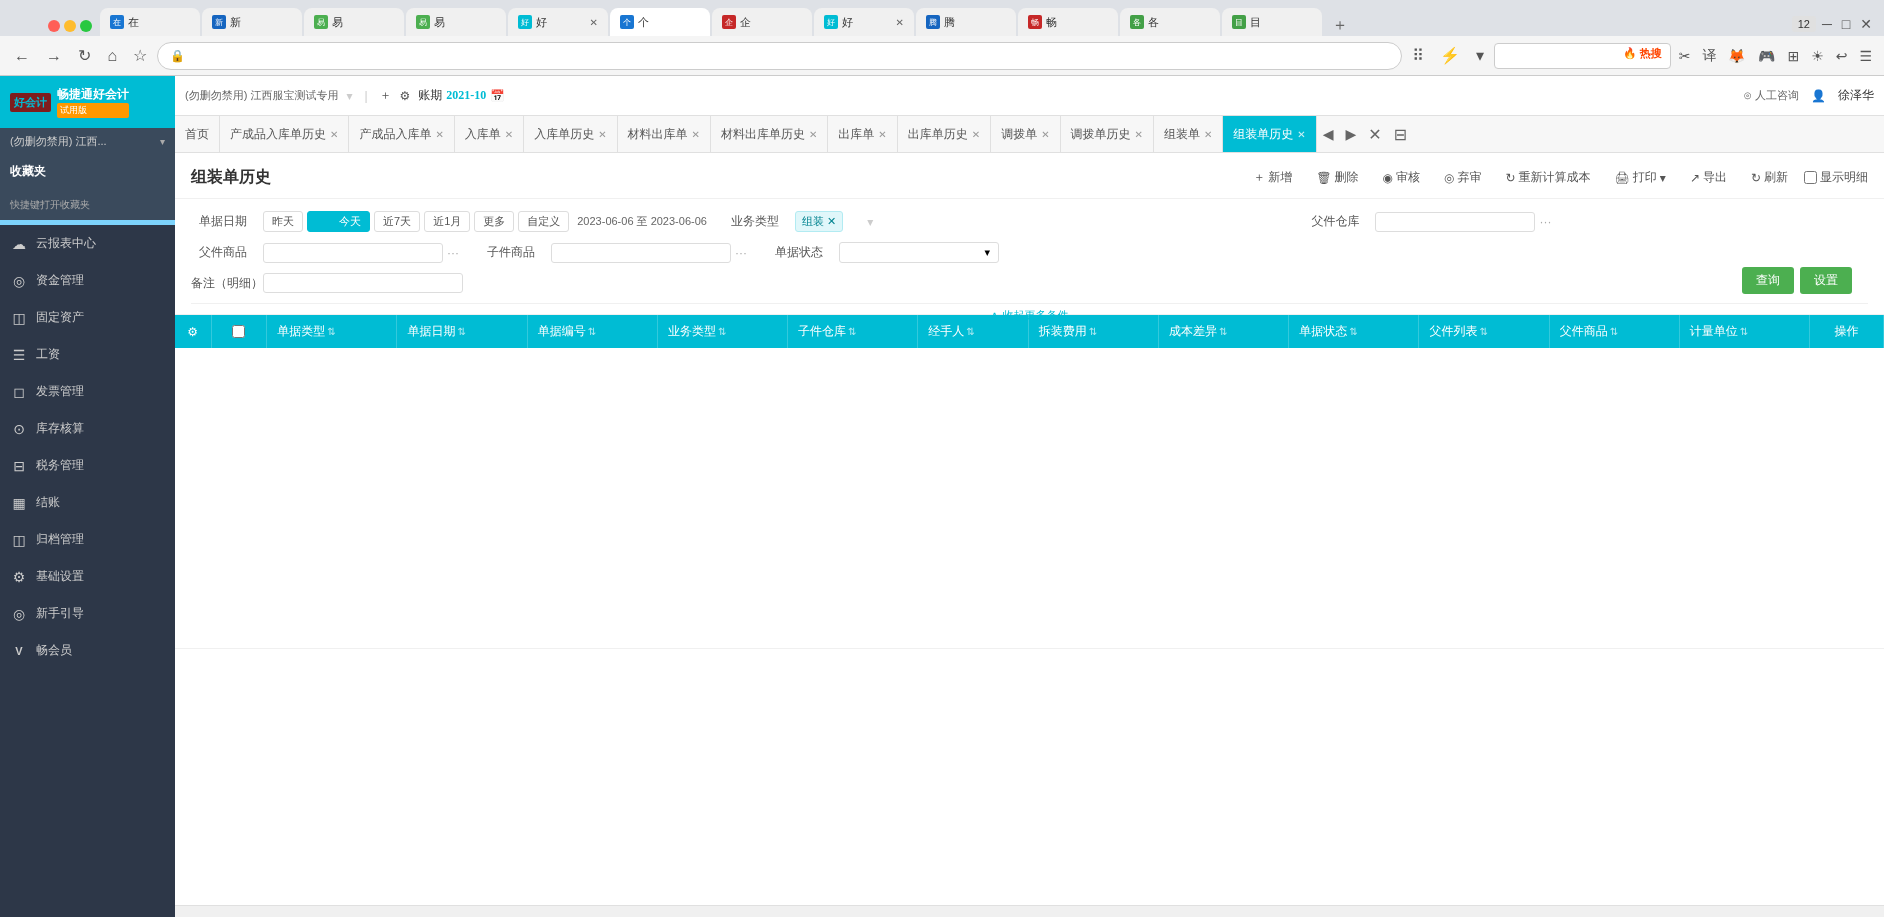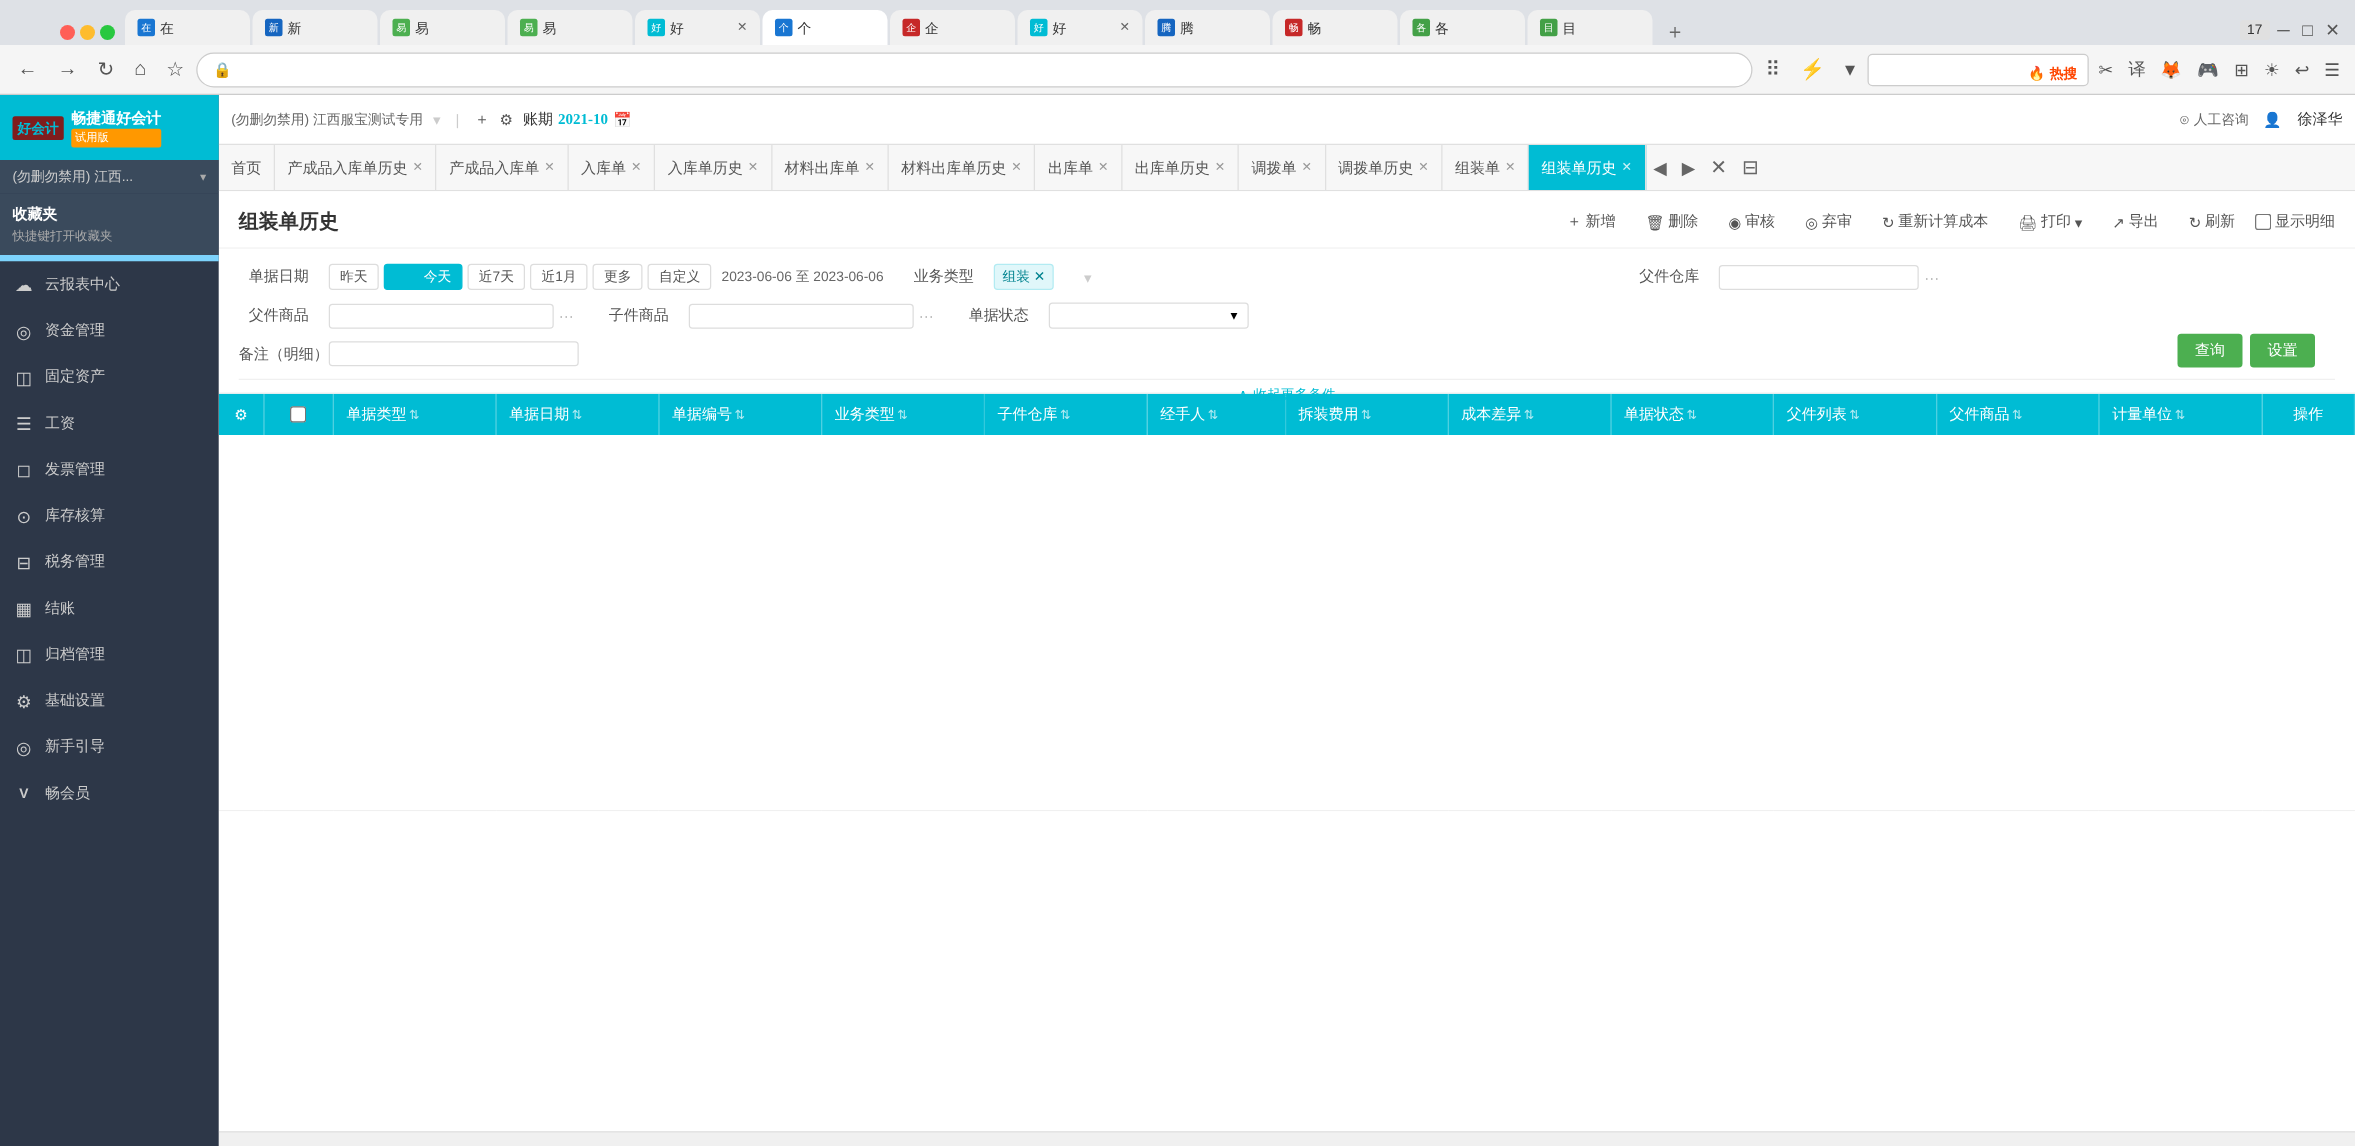--- a/index.html
+++ b/index.html
@@ -14,40 +14,40 @@
     .browser-tab .tab-close { margin-left: auto; color: #666; font-size: 10px; padding-left: 4px; }
     .browser-tab-new { background: none; border: none; font-size: 16px; color: #666; padding: 0 8px; cursor: pointer; }
     .browser-tab-controls { margin-left: auto; display: flex; align-items: center; gap: 2px; padding-right: 8px; }
     .browser-tab-ctrl-btn { background: none; border: none; font-size: 14px; cursor: pointer; padding: 4px; color: #555; }
 
     .browser-toolbar { display: flex; align-items: center; height: 40px; background: #f5f5f5; padding: 0 8px; gap: 4px; border-bottom: 1px solid #ccc; }
     .nav-btn { background: none; border: none; font-size: 16px; color: #555; cursor: pointer; padding: 4px 6px; border-radius: 4px; }
     .address-bar { flex: 1; display: flex; align-items: center; background: #fff; border: 1px solid #ccc; border-radius: 20px; padding: 4px 12px; height: 28px; }
     .address-bar .lock-icon { color: #4caf50; font-size: 12px; margin-right: 4px; }
     .address-bar input { border: none; outline: none; font-size: 12px; flex: 1; color: #333; }
-    .search-bar { display: flex; align-items: flex-end; background: #fff; border: 1px solid #ccc; border-radius: 4px; padding: 2px 8px; height: 26px; }
+    .search-bar { display: flex; align-items: flex-start; background: #fff; border: 1px solid #ccc; border-radius: 4px; padding: 2px 8px; height: 26px; }
     .search-bar input { border: none; outline: none; font-size: 11px; width: 120px; }
     .hot-tag { color: #ff4500; font-size: 11px; font-weight: bold; }
     .toolbar-icon-btn { background: none; border: none; font-size: 14px; cursor: pointer; color: #555; padding: 2px 4px; }
 
     
     .app-wrapper { display: flex; height: calc(917px - 76px); background: #fff; }
 
     
     .sidebar { width: 175px; background: #2d3748; display: flex; flex-direction: column; flex-shrink: 0; }
     .sidebar-header { background: #00bcd4; padding: 10px; display: flex; align-items: center; gap: 6px; }
     .sidebar-logo { background: #7f1d1d; color: #00bcd4; font-weight: bold; font-size: 11px; padding: 2px 4px; border-radius: 2px; }
     .sidebar-brand { color: #fff; font-size: 12px; font-weight: bold; }
     .sidebar-trial { background: #ff9800; color: #fff; font-size: 9px; padding: 1px 3px; border-radius: 2px; }
     .sidebar-company { display: flex; align-items: center; padding: 6px 10px; background: #3a4a5c; cursor: pointer; }
     .sidebar-company-name { color: #ccc; font-size: 11px; flex: 1; white-space: nowrap; overflow: hidden; text-overflow: ellipsis; }
     .sidebar-company-arrow { color: #aaa; font-size: 10px; }
     .favorites { padding: 8px 10px; background: #3a4a5c; border-bottom: 5px solid #7dd3fc; }
     .favorites-title { color: #fff; font-size: 12px; font-weight: bold; }
-    .favorites-sub { color: #aaa; font-size: 10px; margin-top: 2px; cursor: pointer; }
+    .favorites-sub { color: #aaa; font-size: 10px; margin-top: 18px; cursor: pointer; }
     .sidebar-nav { flex: 1; overflow-y: auto; }
     .sidebar-nav::-webkit-scrollbar { width: 4px; }
     .sidebar-nav::-webkit-scrollbar-thumb { background: #4a5a6c; }
     .nav-item { display: flex; align-items: center; padding: 10px 10px; cursor: pointer; color: #ccc; font-size: 12px; gap: 8px; }
     .nav-item .nav-icon { font-size: 14px; width: 18px; text-align: center; }
 
     
     .app-main { flex: 1; display: flex; flex-direction: column; overflow: hidden; }
     .app-topbar { background: #fff; border-bottom: 1px solid #e0e0e0; display: flex; align-items: center; padding: 0 10px; height: 40px; gap: 8px; }
     .topbar-left { color: #666; font-size: 11px; cursor: pointer; }
@@ -165,21 +165,21 @@
       <span>各</span>
     </div>
     <div class="browser-tab">
       <div class="tab-favicon" style="background:#43a047;display:flex;align-items:center;justify-content:center;color:#fff;font-size:8px;">目</div>
       <span>目</span>
     </div>
 
     <button class="browser-tab-new">＋</button>
 
     <div class="browser-tab-controls">
-      <span style="background:#e0e0e0;border-radius:3px;padding:2px 6px;font-size:11px;color:#333;">17</span>
+      <span style="background:#e0e0e0;border-radius:3px;padding:2px 6px;font-size:11px;color:#333;">12</span>
       <button class="browser-tab-ctrl-btn">─</button>
       <button class="browser-tab-ctrl-btn">□</button>
       <button class="browser-tab-ctrl-btn">✕</button>
     </div>
   </div>
 
   <div class="browser-toolbar">
     <button class="nav-btn">←</button>
     <button class="nav-btn">→</button>
     <button class="nav-btn">↻</button>

